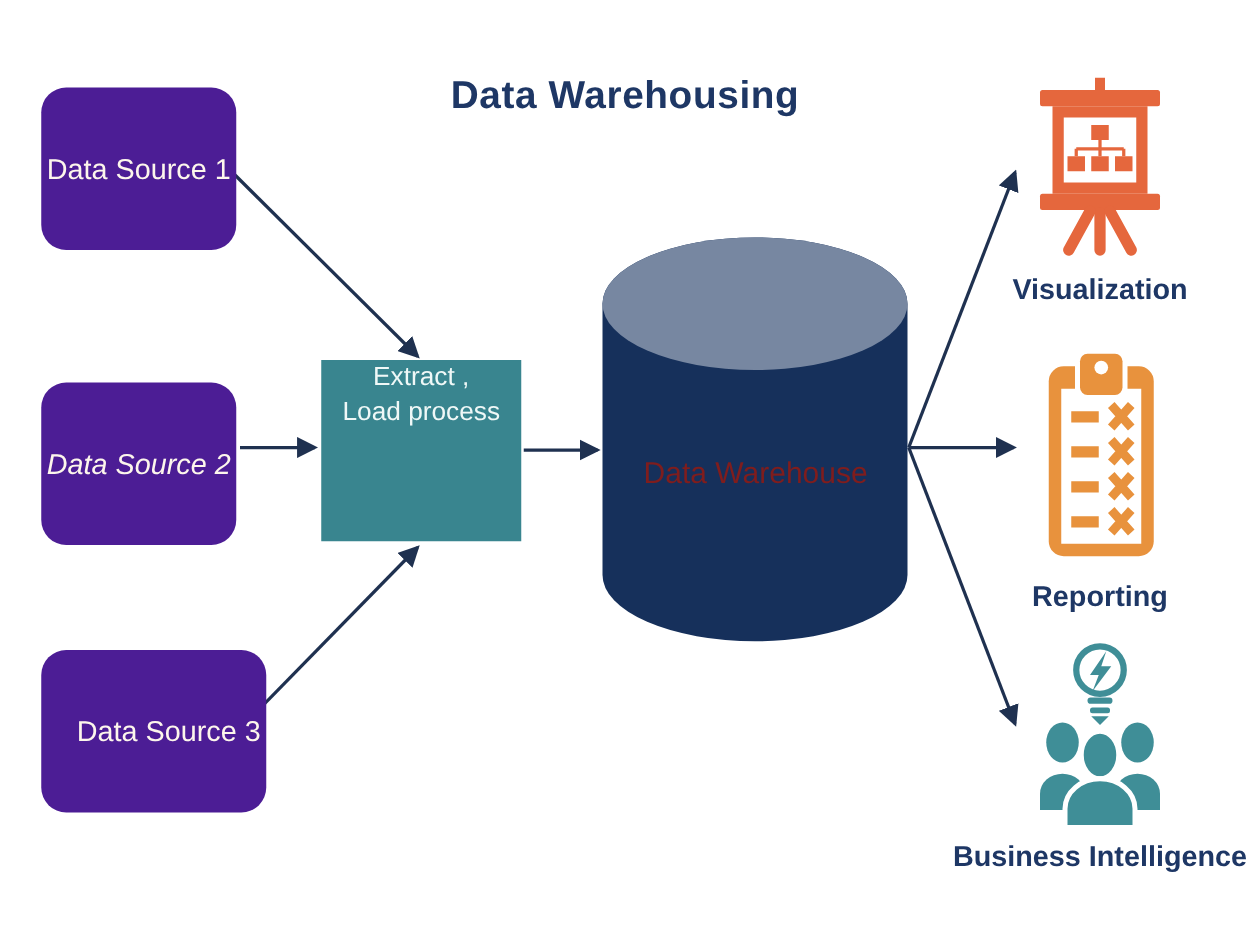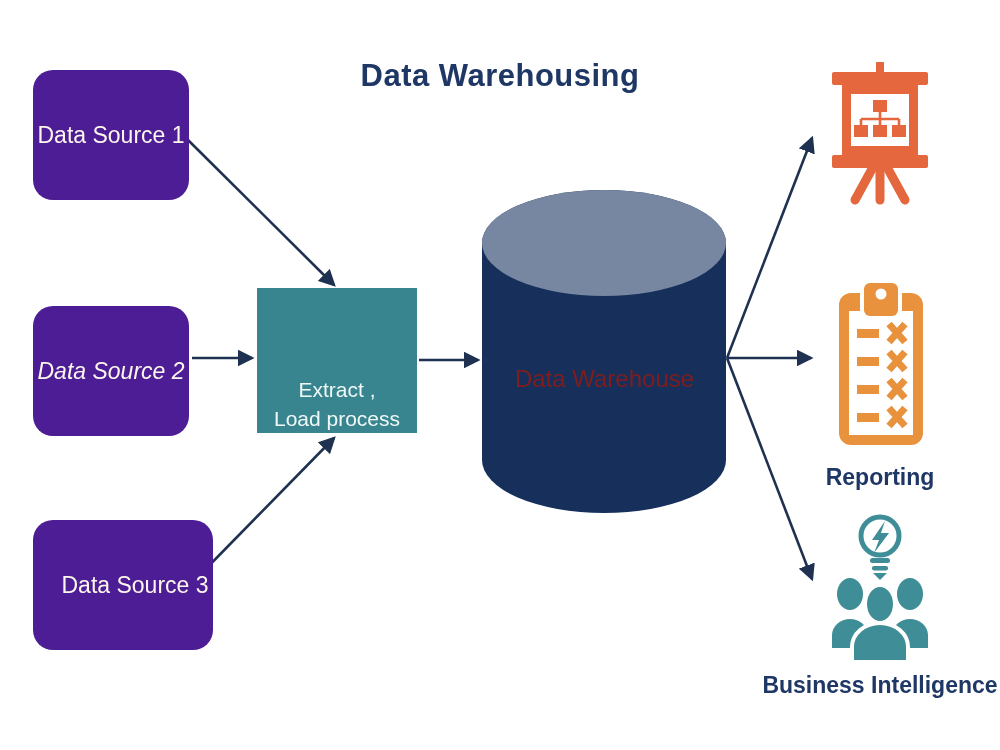--- a/index.html
+++ b/index.html
@@ -12,21 +12,21 @@
     left:0;top:58px;width:1000px;text-align:center;
     font-size:31px;font-weight:bold;color:#1E3765;letter-spacing:.5px;
   }
   .src-box{
     left:33px;width:156px;height:130px;background:#4c1d95;border-radius:20px;
     display:flex;align-items:center;justify-content:center;
     color:#FDF6EC;font-size:23px;
   }
   .etl-box{
     left:257px;top:288px;width:160px;height:145px;background:#39858F;
-    display:flex;flex-direction:column;align-items:center;justify-content:flex-end;
+    display:flex;flex-direction:column;align-items:center;justify-content:flex-start;
     color:#EFF8F7;font-size:21px;line-height:1.35;text-align:center;
   }
   .cyl-label{
     left:482px;top:365px;width:245px;text-align:center;
     color:#7f1d1d;font-size:24px;
   }
   .out-label{
     text-align:center;font-size:23px;font-weight:bold;color:#1E3765;
   }
   svg{display:block;}
@@ -90,20 +90,21 @@
     </g>
     <g stroke="#E5673D" stroke-width="2.6" fill="none">
       <path d="M52,50 V57 M33,57 H71 M33,57 V63 M52,57 V63 M71,57 V63"></path>
     </g>
     <g stroke="#E5673D" stroke-width="9" stroke-linecap="round">
       <line x1="52" y1="108" x2="52" y2="138"></line>
       <line x1="44" y1="107" x2="27" y2="138"></line>
       <line x1="60" y1="107" x2="77" y2="138"></line>
     </g>
   </svg>
+  <div class="abs out-label" style="left:780px;top:218px;width:200px;">Visualization</div>
 
   <svg class="abs" style="left:838px;top:281px;" width="86" height="166" viewBox="0 0 86 166">
     <rect x="1" y="12" width="84" height="152" rx="12" fill="#E8923D"></rect>
     <rect x="11" y="30" width="64" height="124" fill="#ffffff"></rect>
     <rect x="22" y="0" width="42" height="38" rx="8" fill="#ffffff"></rect>
     <rect x="26" y="2" width="34" height="33" rx="6" fill="#E8923D"></rect>
     <circle cx="43" cy="13" r="5.5" fill="#ffffff"></circle>
     <g fill="#E8923D">
       <rect x="19" y="48" width="22" height="9"></rect>
       <rect x="19" y="76" width="22" height="9"></rect>

